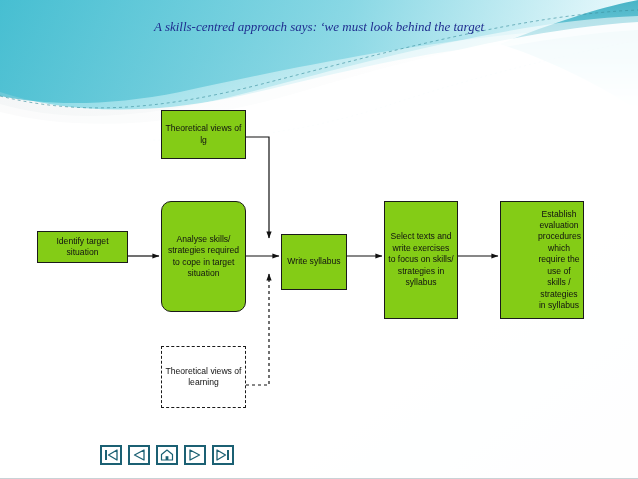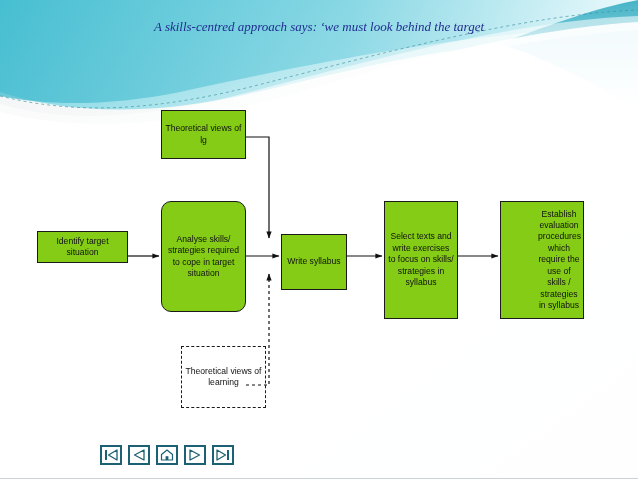--- a/index.html
+++ b/index.html
@@ -69,21 +69,20 @@
     text-align: center;
     display: flex;
     align-items: center;
     justify-content: center;
     padding: 2px 3px;
   }
   .node span { display: block; width: 100%; }
   .node.dashed {
     border: 1px dashed #1a1a1a;
     background: transparent;
-    margin-left: 20px;
   }
 
   #node-identify  { left: 37px;  top: 231px; width: 91px;  height: 32px; }
   #node-analyse   { left: 161px; top: 201px; width: 85px;  height: 111px; border-radius: 10px; }
   #node-theo-lg   { left: 161px; top: 110px; width: 85px;  height: 49px; }
   #node-theo-learn{ left: 161px; top: 346px; width: 85px;  height: 62px; }
   #node-write     { left: 281px; top: 234px; width: 66px;  height: 56px; }
   #node-select    { left: 384px; top: 201px; width: 74px;  height: 118px; text-align: center; }
   #node-establish { left: 500px; top: 201px; width: 84px;  height: 118px; padding-left: 37px; }
 

